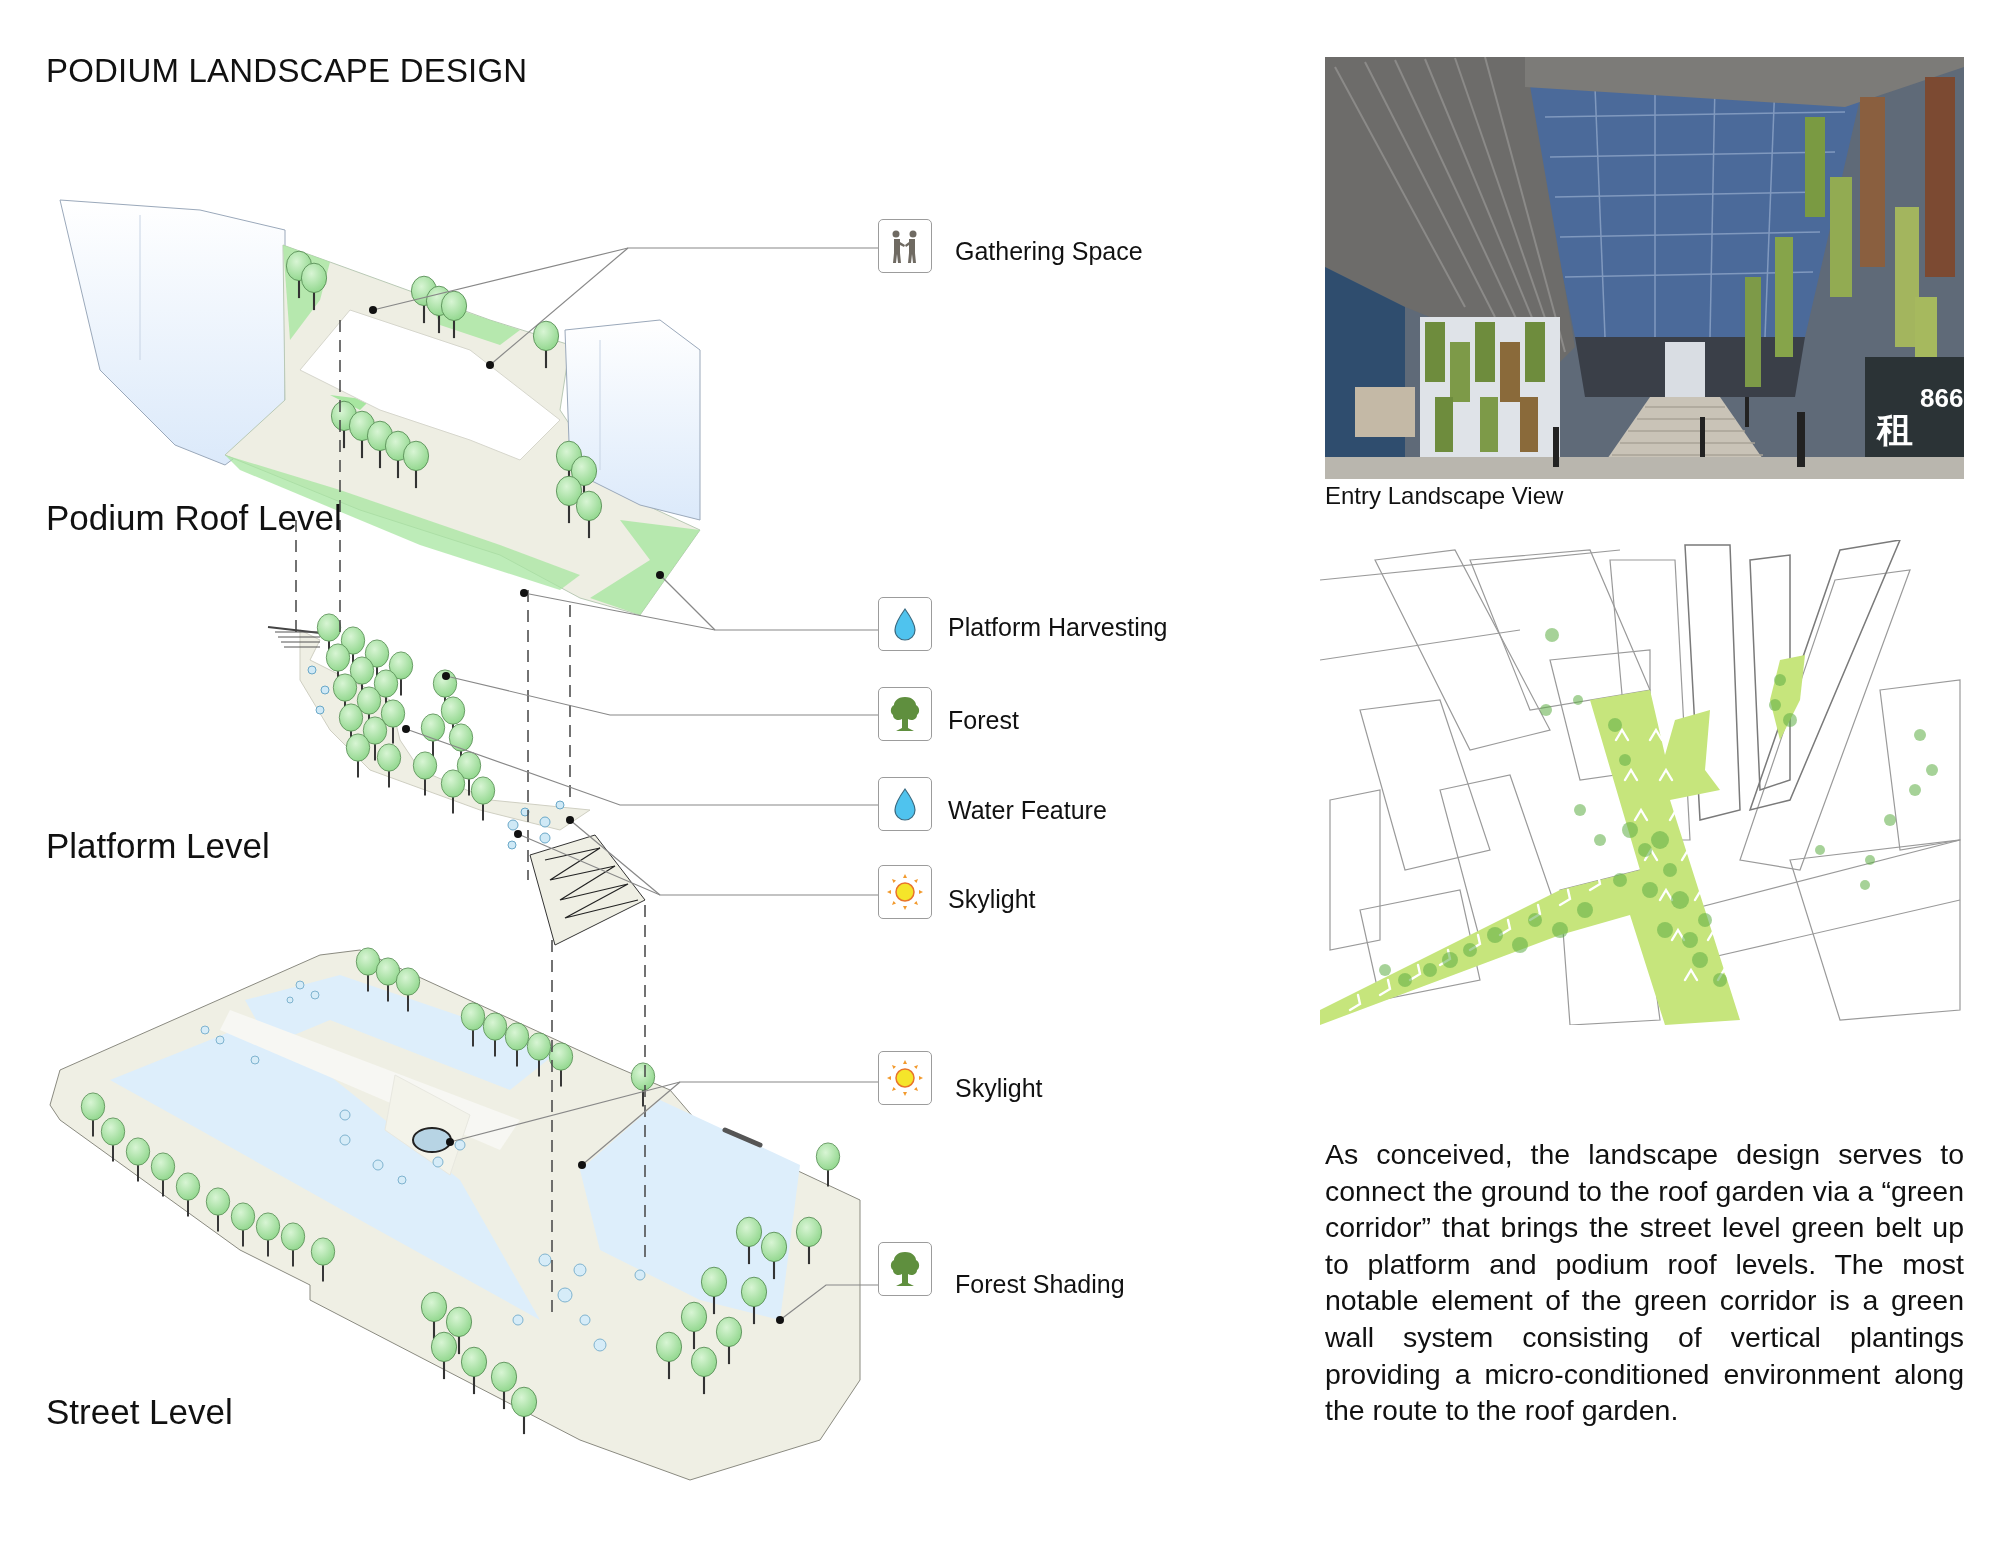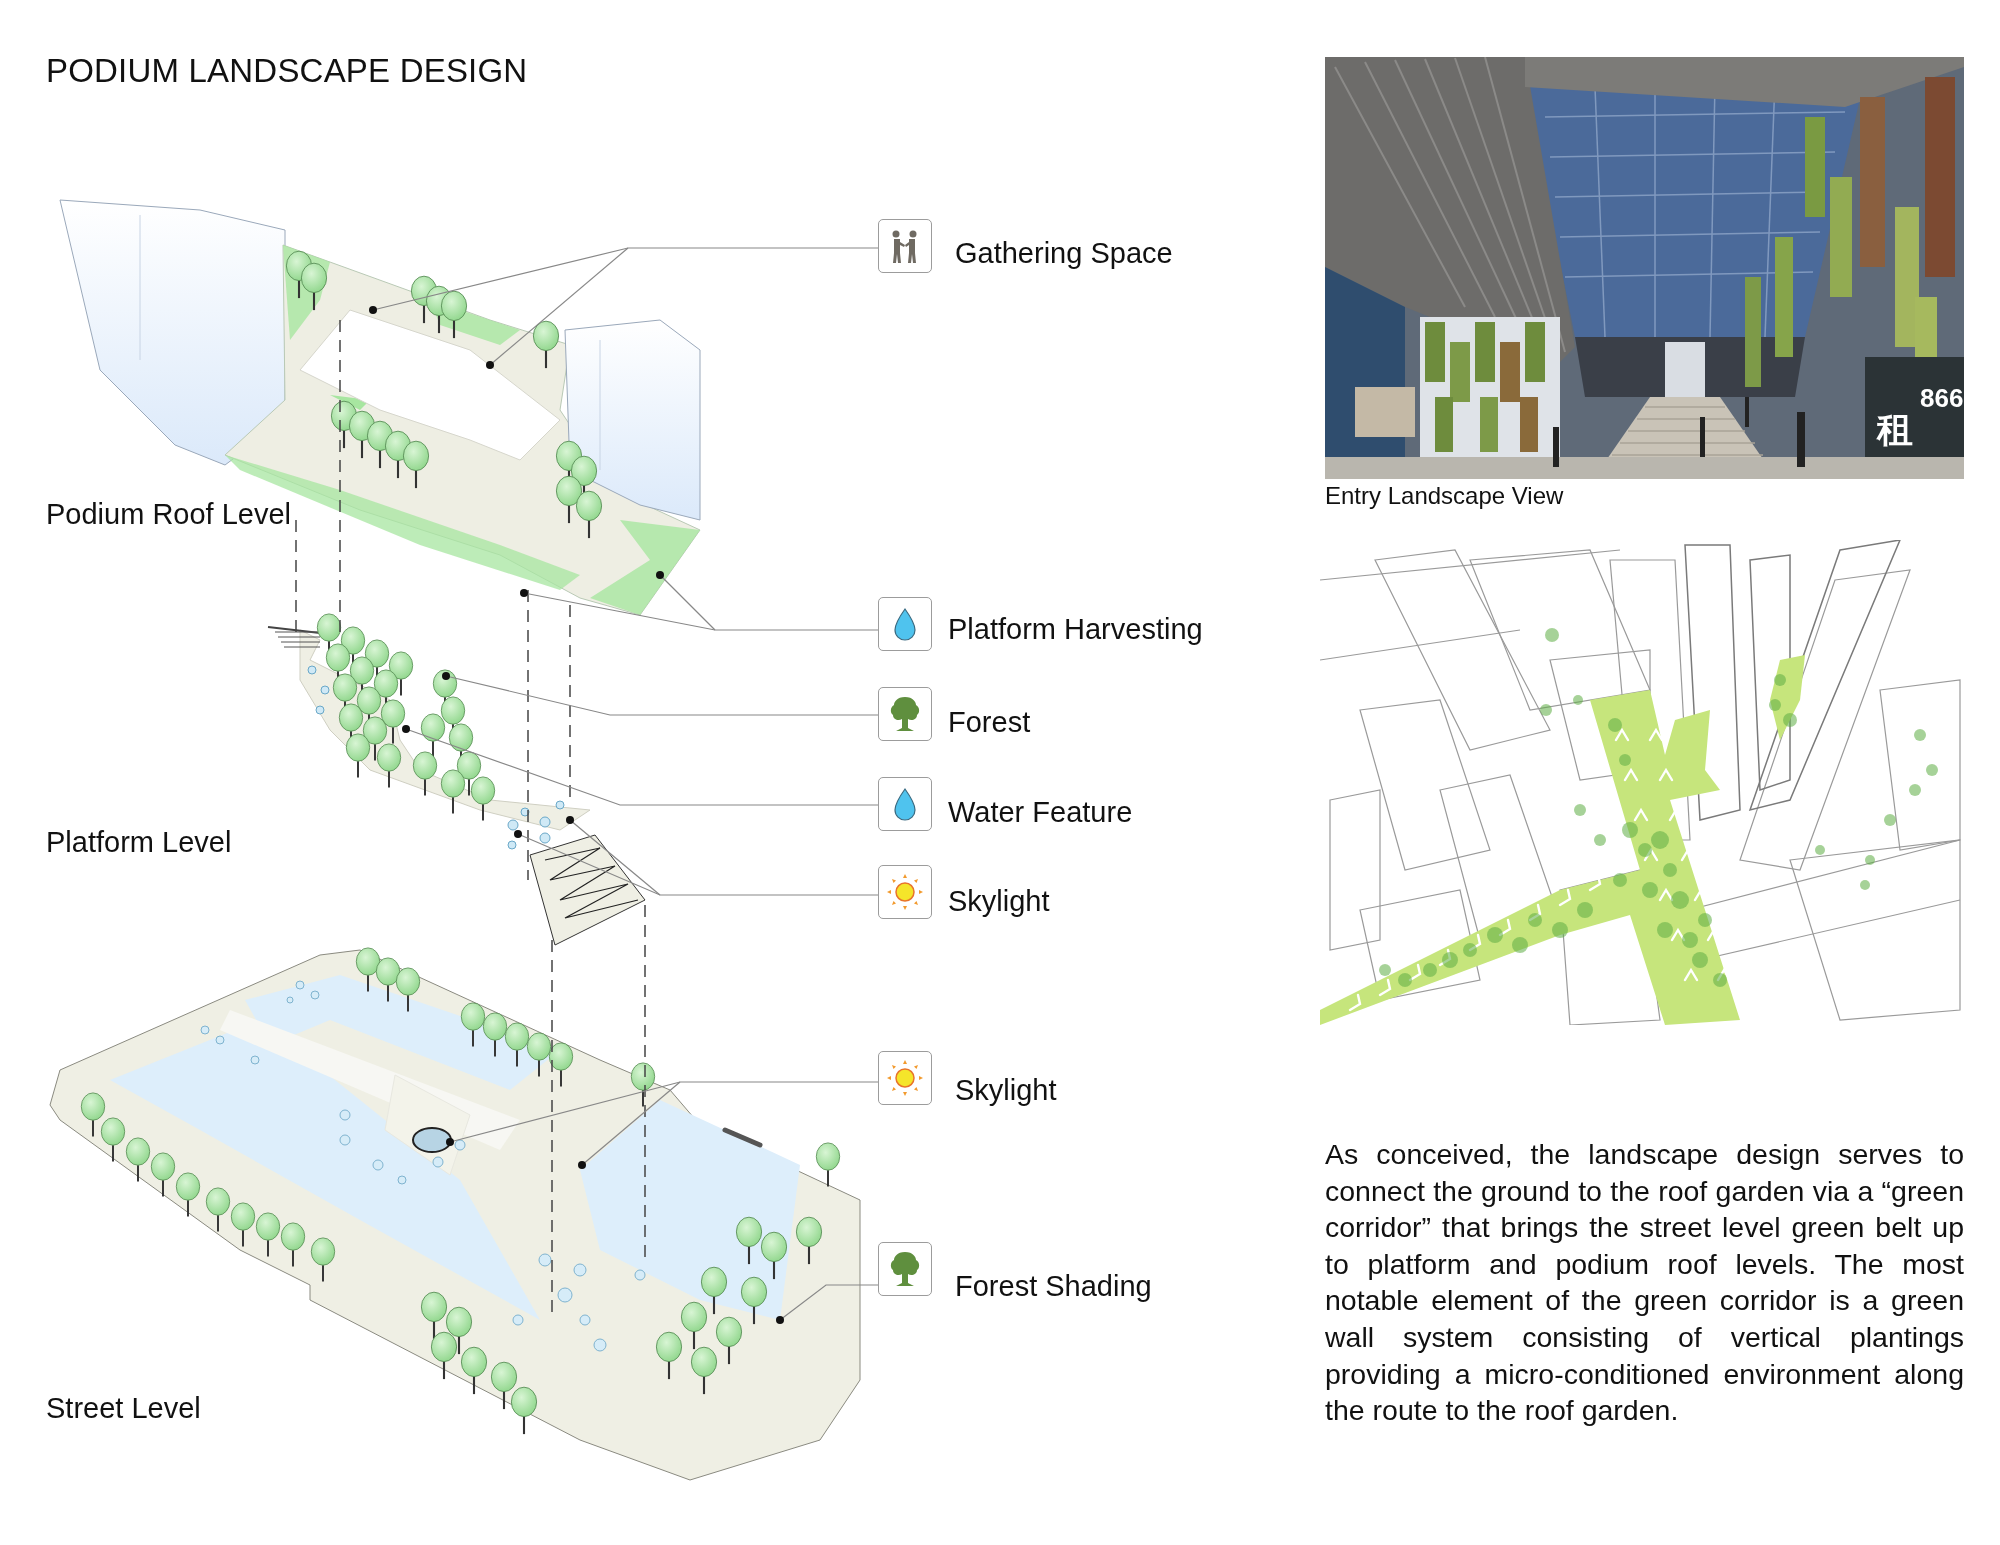--- a/index.html
+++ b/index.html
@@ -1,21 +1,21 @@
 <!DOCTYPE html>
 <html><head>
 <meta charset="utf-8">
 <style>
   html, body { margin:0; padding:0; background:#ffffff; }
   body { width:2000px; height:1545px; position:relative; overflow:hidden; font-family:"Liberation Sans", sans-serif; color:#111; }
   .abs { position:absolute; }
   .title { left:46px; top:52px; font-size:33px; font-weight:normal; letter-spacing:0.2px; }
-  .level-label { font-size:29px; }
+  .level-label { font-size:35px; }
   .legend-icon { width:54px; height:54px; border:1.5px solid #9c9c9c; border-radius:5px; background:#fff; box-sizing:border-box; display:flex; align-items:center; justify-content:center; }
-  .legend-text { font-size:29px; }
+  .legend-text { font-size:25px; }
   .photo { left:1325px; top:57px; width:639px; height:422px; overflow:hidden; }
   .caption { font-size:24px; }
   .para { left:1325px; top:1136px; width:639px; font-size:28.5px; line-height:36.6px; text-align:justify; text-align-last:left; }
   svg text { font-family:"Liberation Sans", sans-serif; }
 </style>
 </head>
 <body>
 
 <div class="abs title">PODIUM LANDSCAPE DESIGN</div>
 

